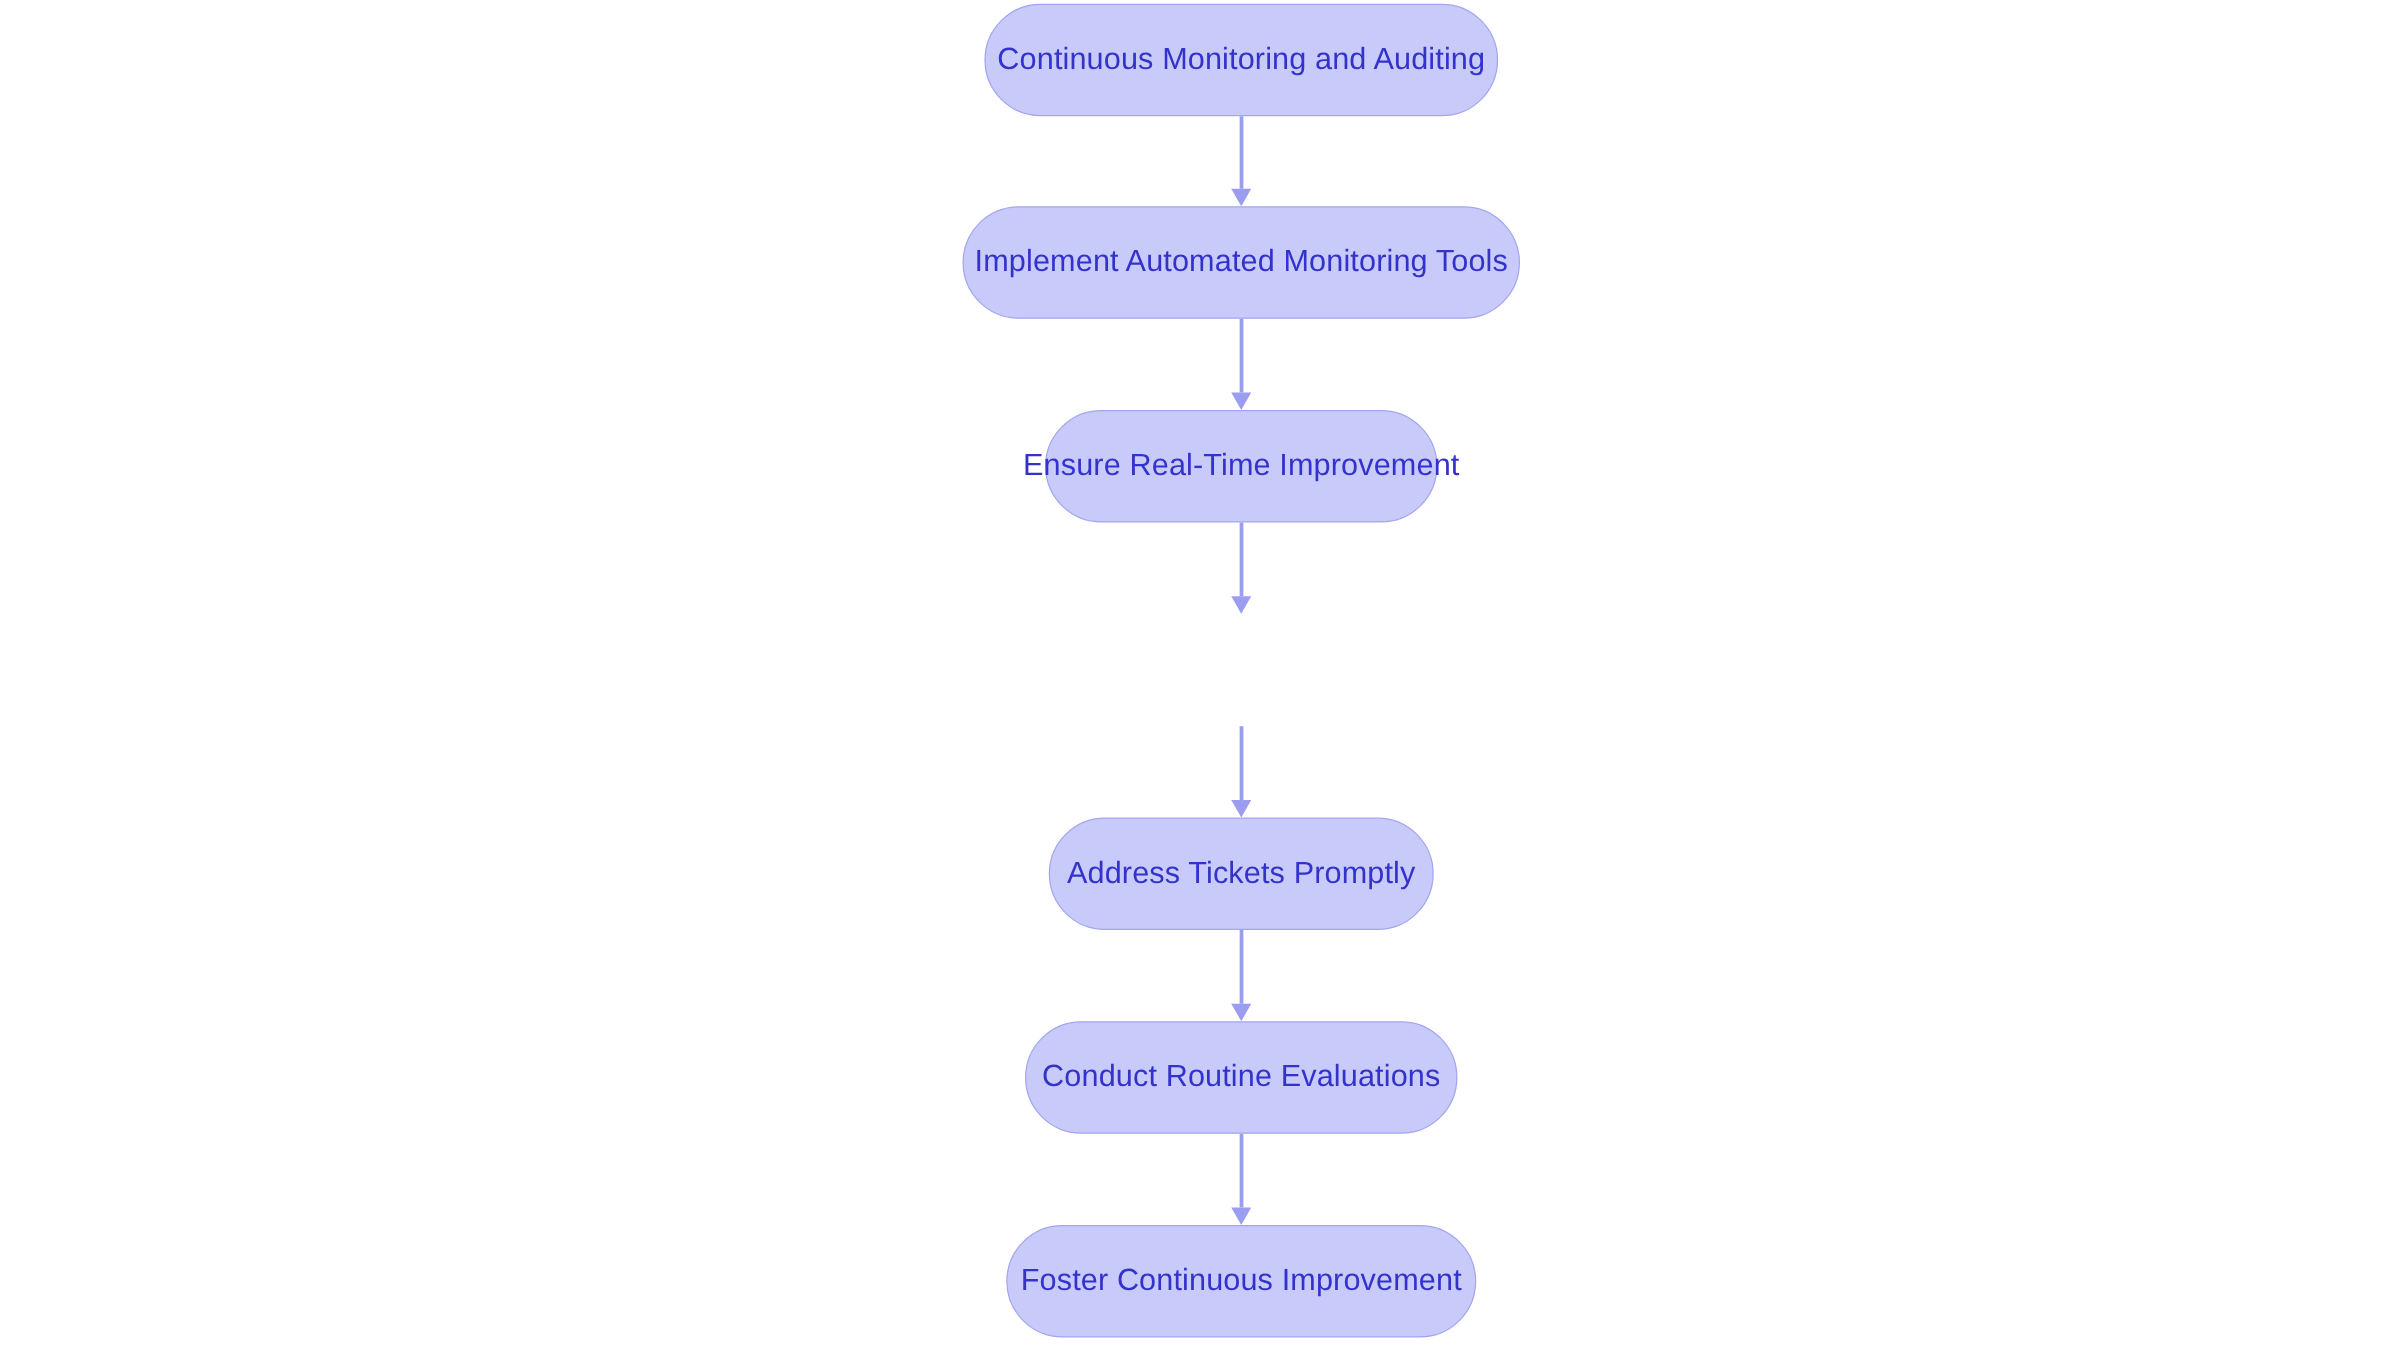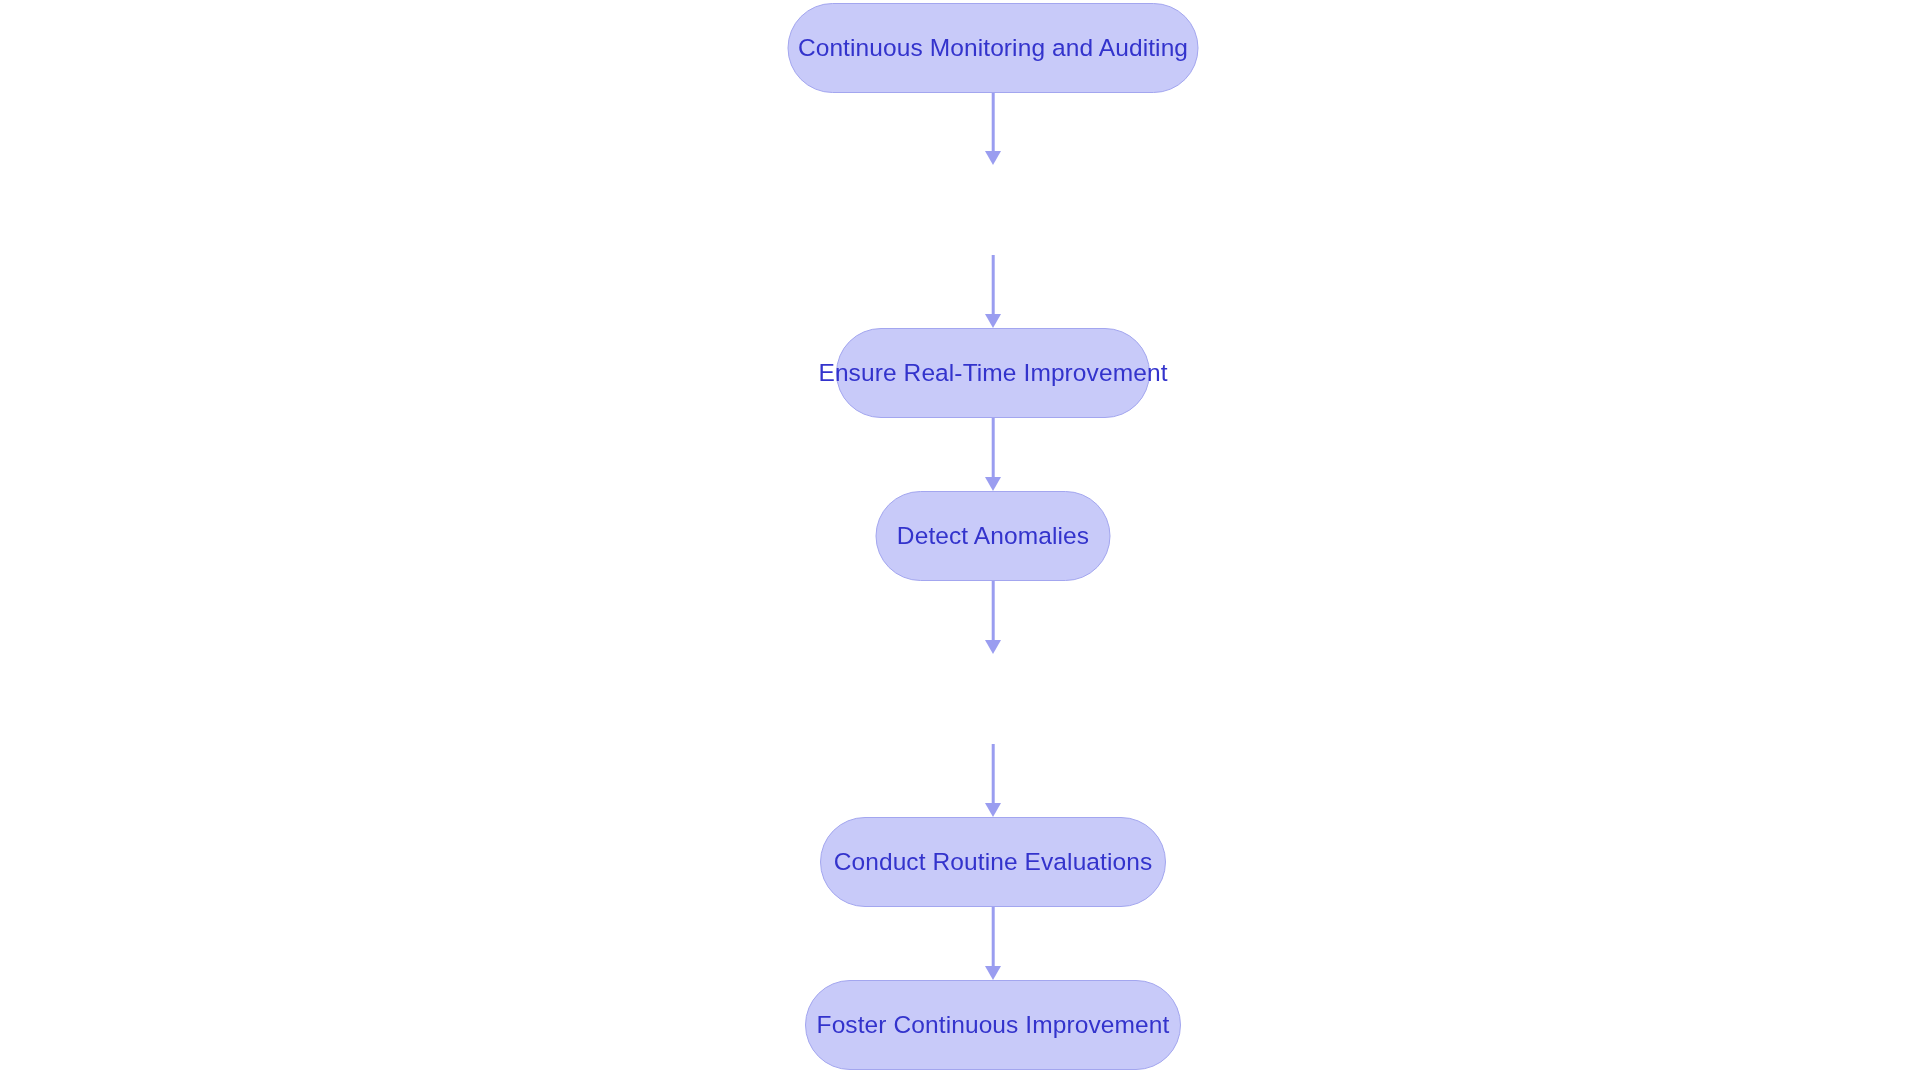--- a/index.html
+++ b/index.html
@@ -116,29 +116,32 @@
 
     <div class="flow-connector" style="left:966px; top:907px; height:73px;">
       <div class="flow-connector-line" style="height:59px;"></div>
       <div class="flow-connector-head"></div>
     </div>
 
     <div class="flow-node" style="left:966px; top:3px; width:411px; height:90px;">
       <span class="flow-node-label">Continuous Monitoring and Auditing</span>
     </div>
 
+    <div class="flow-node" style="left:966px; top:165px; width:446px; height:90px;">
+      <span class="flow-node-label">Implement Automated Monitoring Tools</span>
+    </div>
 
     <div class="flow-node" style="left:966px; top:328px; width:314px; height:90px;">
       <span class="flow-node-label">Ensure Real-Time Improvement</span>
     </div>
 
-    <div class="flow-node" style="left:966px; top:491px; width:235px; height:90px;">
-      <span class="flow-node-label">Detect Anomalies</span>
+
+    <div class="flow-node" style="left:966px; top:654px; width:308px; height:90px;">
+      <span class="flow-node-label">Address Tickets Promptly</span>
     </div>
-
 
     <div class="flow-node" style="left:966px; top:980px; width:376px; height:90px;">
       <span class="flow-node-label">Foster Continuous Improvement</span>
     </div>
 
     <div class="flow-node" style="left:966px; top:817px; width:346px; height:90px;">
       <span class="flow-node-label">Conduct Routine Evaluations</span>
     </div>
 
   </div>

